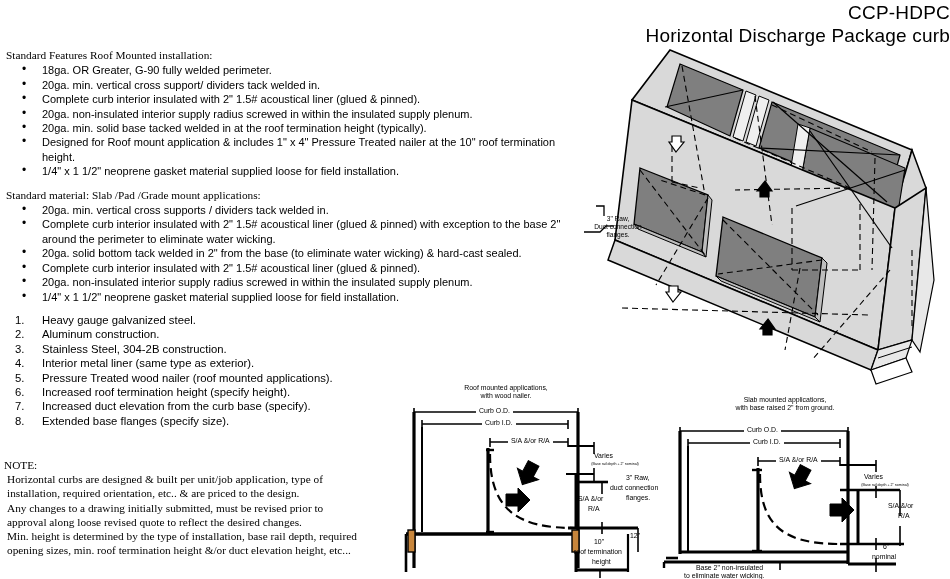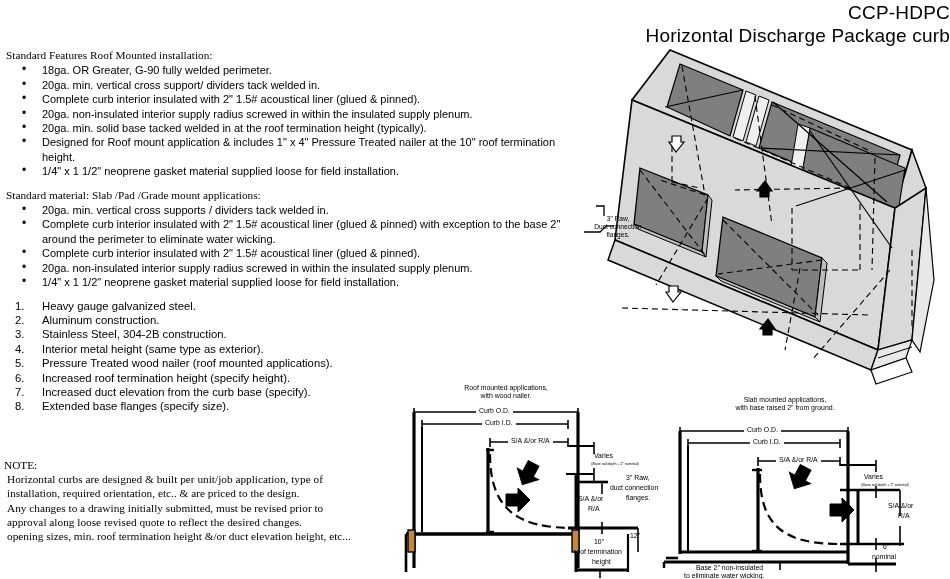--- a/index.html
+++ b/index.html
@@ -92,48 +92,50 @@
       </ul>
     </div>
 
     <div class="sec-gap"></div>
 
     <div>
       <div class="sec-head">Standard material: Slab /Pad /Grade mount applications:</div>
       <ul class="bullets">
         <li>20ga. min. vertical cross supports / dividers tack welded in.</li>
         <li>Complete curb interior insulated with 2" 1.5# acoustical liner (glued &amp; pinned) with exception to the base 2" around the perimeter to eliminate water wicking.</li>
+        <li>20ga. solid bottom tack welded in 2" from the base (to eliminate water wicking) &amp; hard-cast sealed.</li>
         <li>Complete curb interior insulated with 2" 1.5# acoustical liner (glued &amp; pinned).</li>
         <li>20ga. non-insulated interior supply radius screwed in within the insulated supply plenum.</li>
         <li>1/4" x 1 1/2" neoprene gasket material supplied loose for field installation.</li>
       </ul>
     </div>
 
     <div class="sec-gap"></div>
 
     <div>
       <ol class="numlist">
         <li>Heavy gauge galvanized steel.</li>
         <li>Aluminum construction.</li>
         <li>Stainless Steel, 304-2B construction.</li>
-        <li>Interior metal height (same type as exterior).</li>
+        <li>Interior metal liner (same type as exterior).</li>
         <li>Pressure Treated wood nailer (roof mounted applications).</li>
         <li>Increased roof termination height (specify height).</li>
         <li>Increased duct elevation from the curb base (specify).</li>
         <li>Extended base flanges (specify size).</li>
       </ol>
     </div>
   </div>
 
   <div class="note-block">
     <div class="note-head">NOTE:</div>
     <div class="note-line">Horizontal curbs are designed &amp; built per unit/job application, type of</div>
     <div class="note-line">installation, required orientation, etc.. &amp; are priced to the design.</div>
     <div class="note-line">Any changes to a drawing initially submitted, must be revised prior to</div>
     <div class="note-line">approval along loose revised quote to reflect the desired changes.</div>
+    <div class="note-line">Min. height is determined by the type of installation, base rail depth, required</div>
     <div class="note-line">opening sizes, min. roof termination height &amp;/or duct elevation height, etc...</div>
   </div>
 
   <div class="iso">
     <svg width="392" height="345" viewBox="0 0 392 345">
       <g stroke="#000" fill="none" stroke-width="1.4">
 
         <polygon points="110,10 352,110 335,168 72,60" fill="#d9d9d9" stroke="#000" stroke-width="1.6"></polygon>
 
         <polygon points="120,24 183,50 170,96 107,67" fill="#7f7f7f" stroke="#000" stroke-width="1.2"></polygon>

